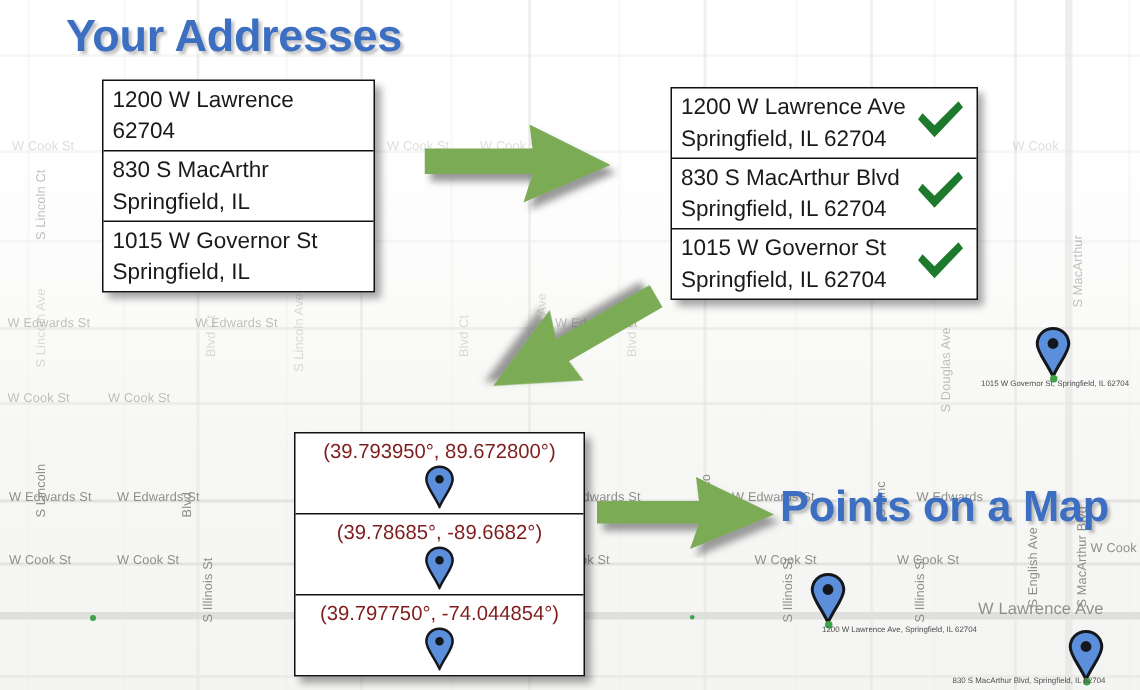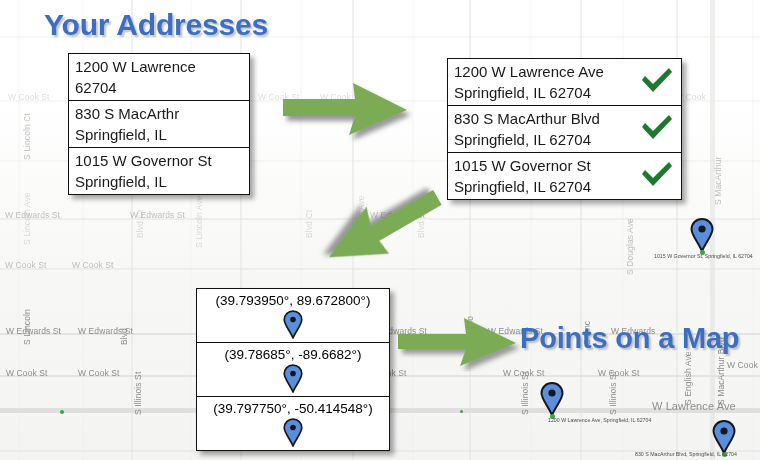--- a/index.html
+++ b/index.html
@@ -91,21 +91,21 @@
   
   .loc-row {
     border-bottom: 1.5px solid #111111;
     box-sizing: border-box;
     text-align: center;
     padding-top: 3px;
   }
   .loc-row:last-child { border-bottom: none; }
   .coord {
     font-size: 13.5px;
-    color: #000000;
+    color: #7f1d1d;
     font-family: "Liberation Sans", sans-serif;
     white-space: nowrap;
     line-height: 17px;
   }
   .pin-wrap { height: 32px; display:flex; align-items:flex-start; justify-content:center; padding-top:1px; }
 
   
   .arrow { position: absolute; }
 
   
@@ -289,21 +289,21 @@
     <div class="trow">
       <div class="tline">830 S MacArthr</div>
       <div class="tline">Springfield, IL</div>
     </div>
     <div class="trow">
       <div class="tline">1015 W Governor St</div>
       <div class="tline">Springfield, IL</div>
     </div>
   </div>
 
-  <div class="tbl" style="left:447px; top:58px; width:235px;">
+  <div class="tbl" style="left:447px; top:58px; width:205px;">
     <div class="trow">
       <div class="tline">1200 W Lawrence Ave</div>
       <div class="tline">Springfield, IL 62704</div>
       <span class="check">
         <svg width="34" height="26" viewBox="0 0 34 26">
           <path d="M2 13 L5 9 L13 17 L29 1 L32 5 L13 25 Z" fill="#1d7a2c"></path>
         </svg>
       </span>
     </div>
     <div class="trow">
@@ -339,21 +339,21 @@
     <div class="loc-row">
       <div class="coord">(39.78685°, -89.6682°)</div>
       <div class="pin-wrap">
         <svg width="20" height="29" viewBox="0 0 24 34">
           <path d="M12 1 C6 1 1.5 5.5 1.5 11.3 C1.5 17 8 24 12 33 C16 24 22.5 17 22.5 11.3 C22.5 5.5 18 1 12 1 Z" fill="#5b8fdb" stroke="#14181d" stroke-width="2"></path>
           <circle cx="12" cy="11" r="3.4" fill="#14181d"></circle>
         </svg>
       </div>
     </div>
     <div class="loc-row">
-      <div class="coord">(39.797750°, -50.414548°)</div>
+      <div class="coord">(39.797750°, -74.044854°)</div>
       <div class="pin-wrap">
         <svg width="20" height="29" viewBox="0 0 24 34">
           <path d="M12 1 C6 1 1.5 5.5 1.5 11.3 C1.5 17 8 24 12 33 C16 24 22.5 17 22.5 11.3 C22.5 5.5 18 1 12 1 Z" fill="#5b8fdb" stroke="#14181d" stroke-width="2"></path>
           <circle cx="12" cy="11" r="3.4" fill="#14181d"></circle>
         </svg>
       </div>
     </div>
   </div>
 
 </div>

